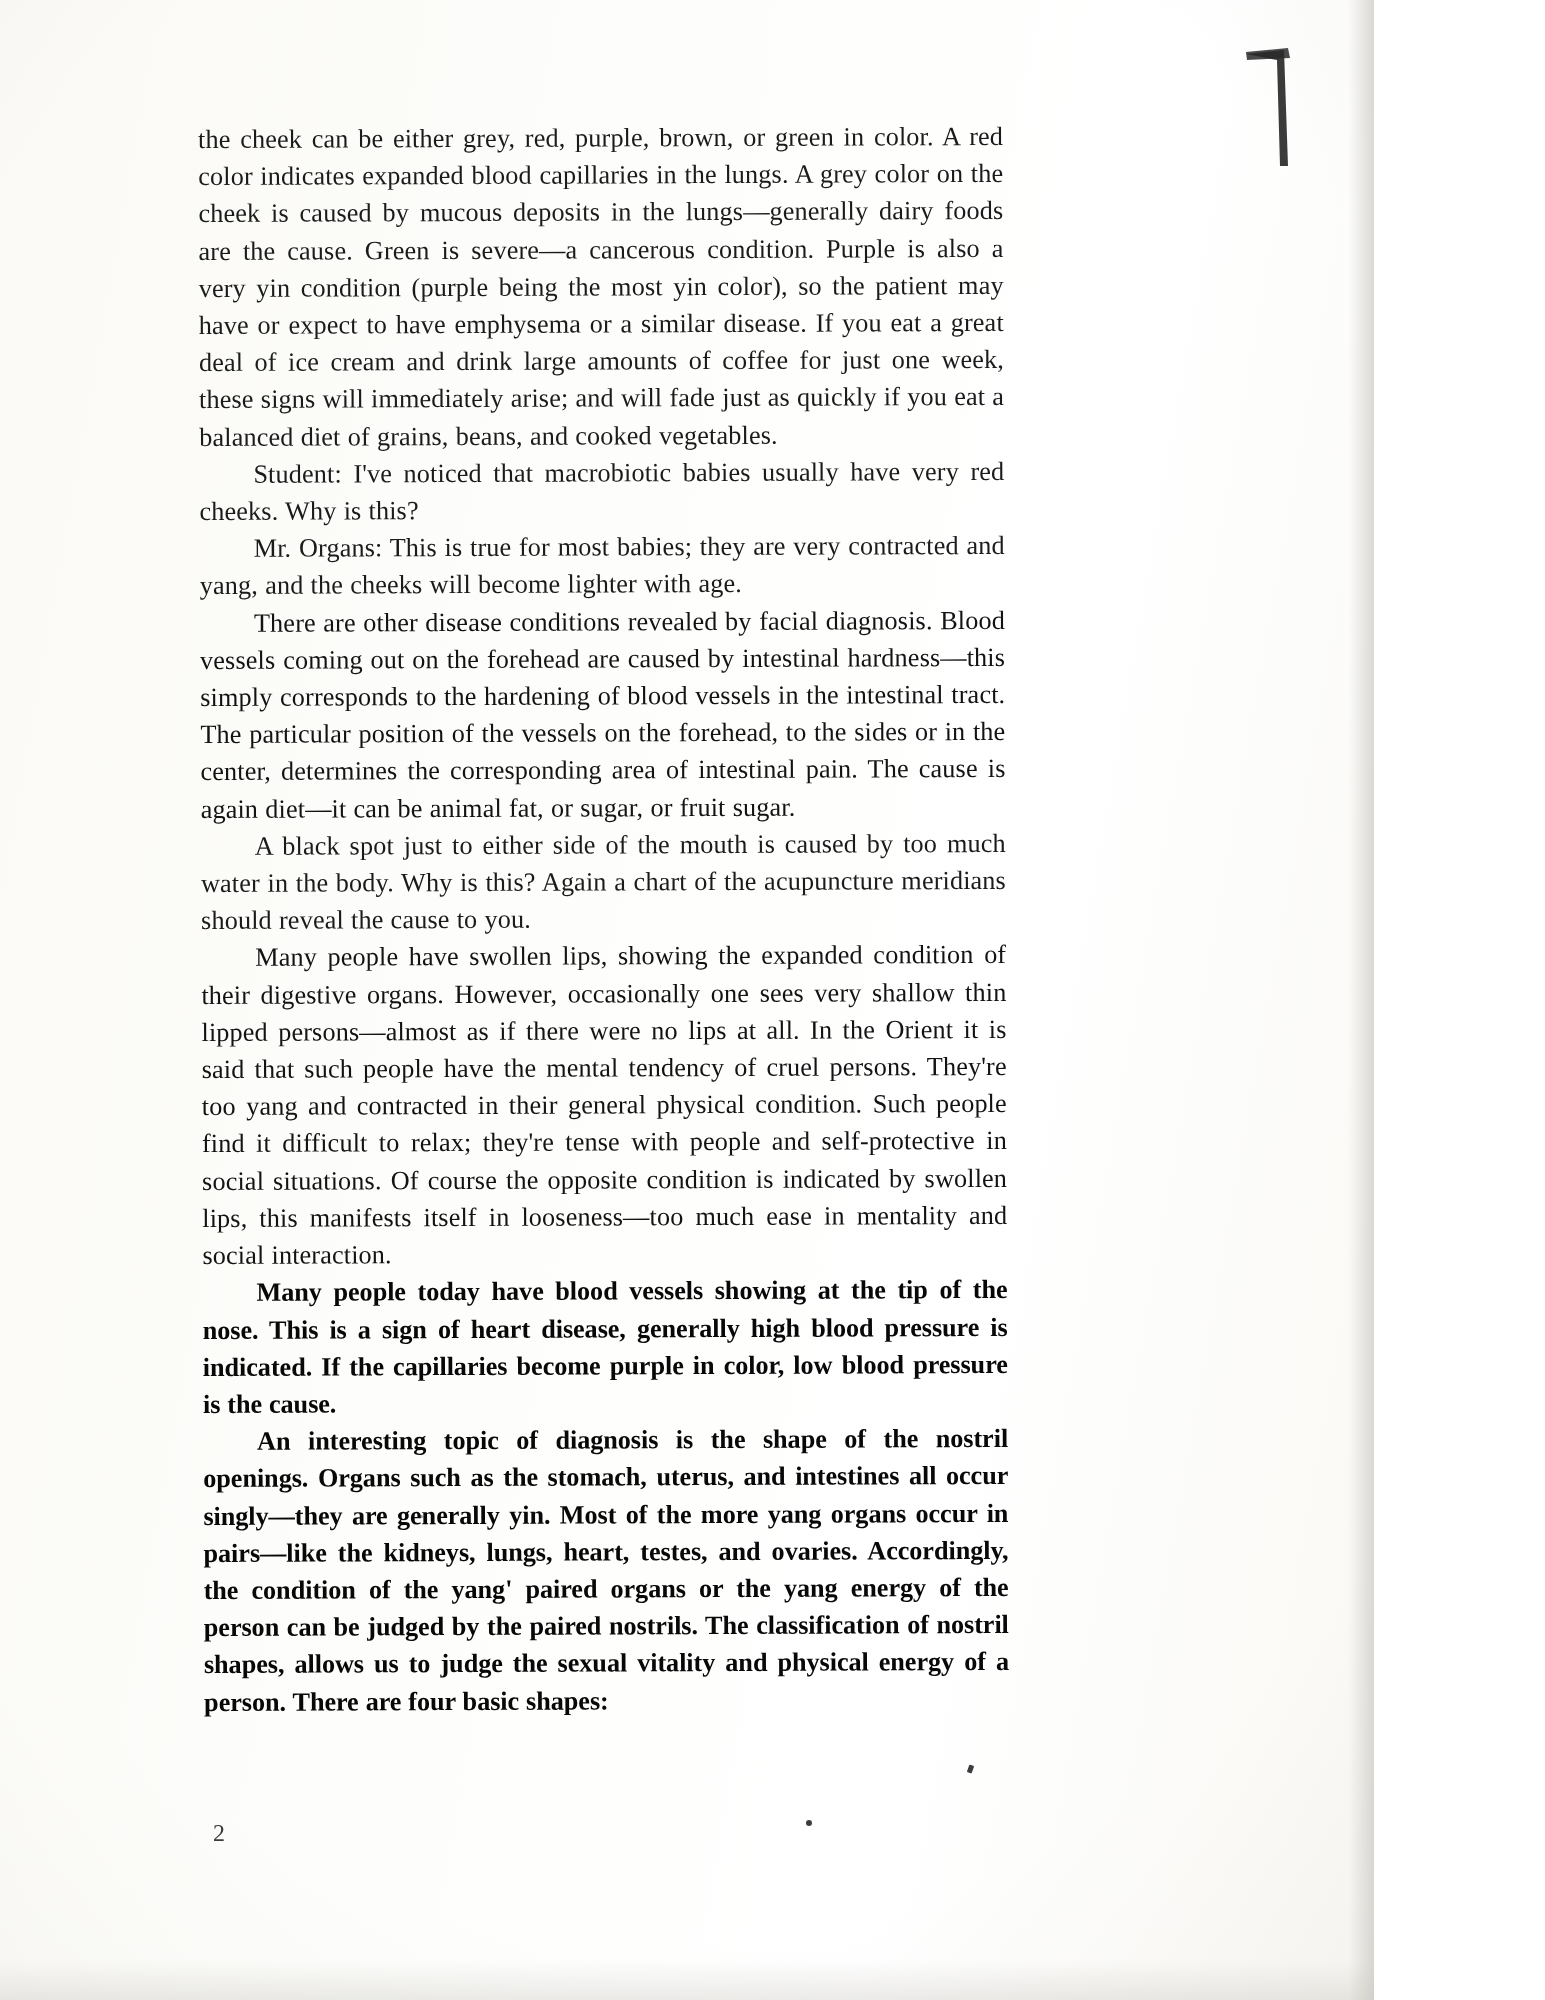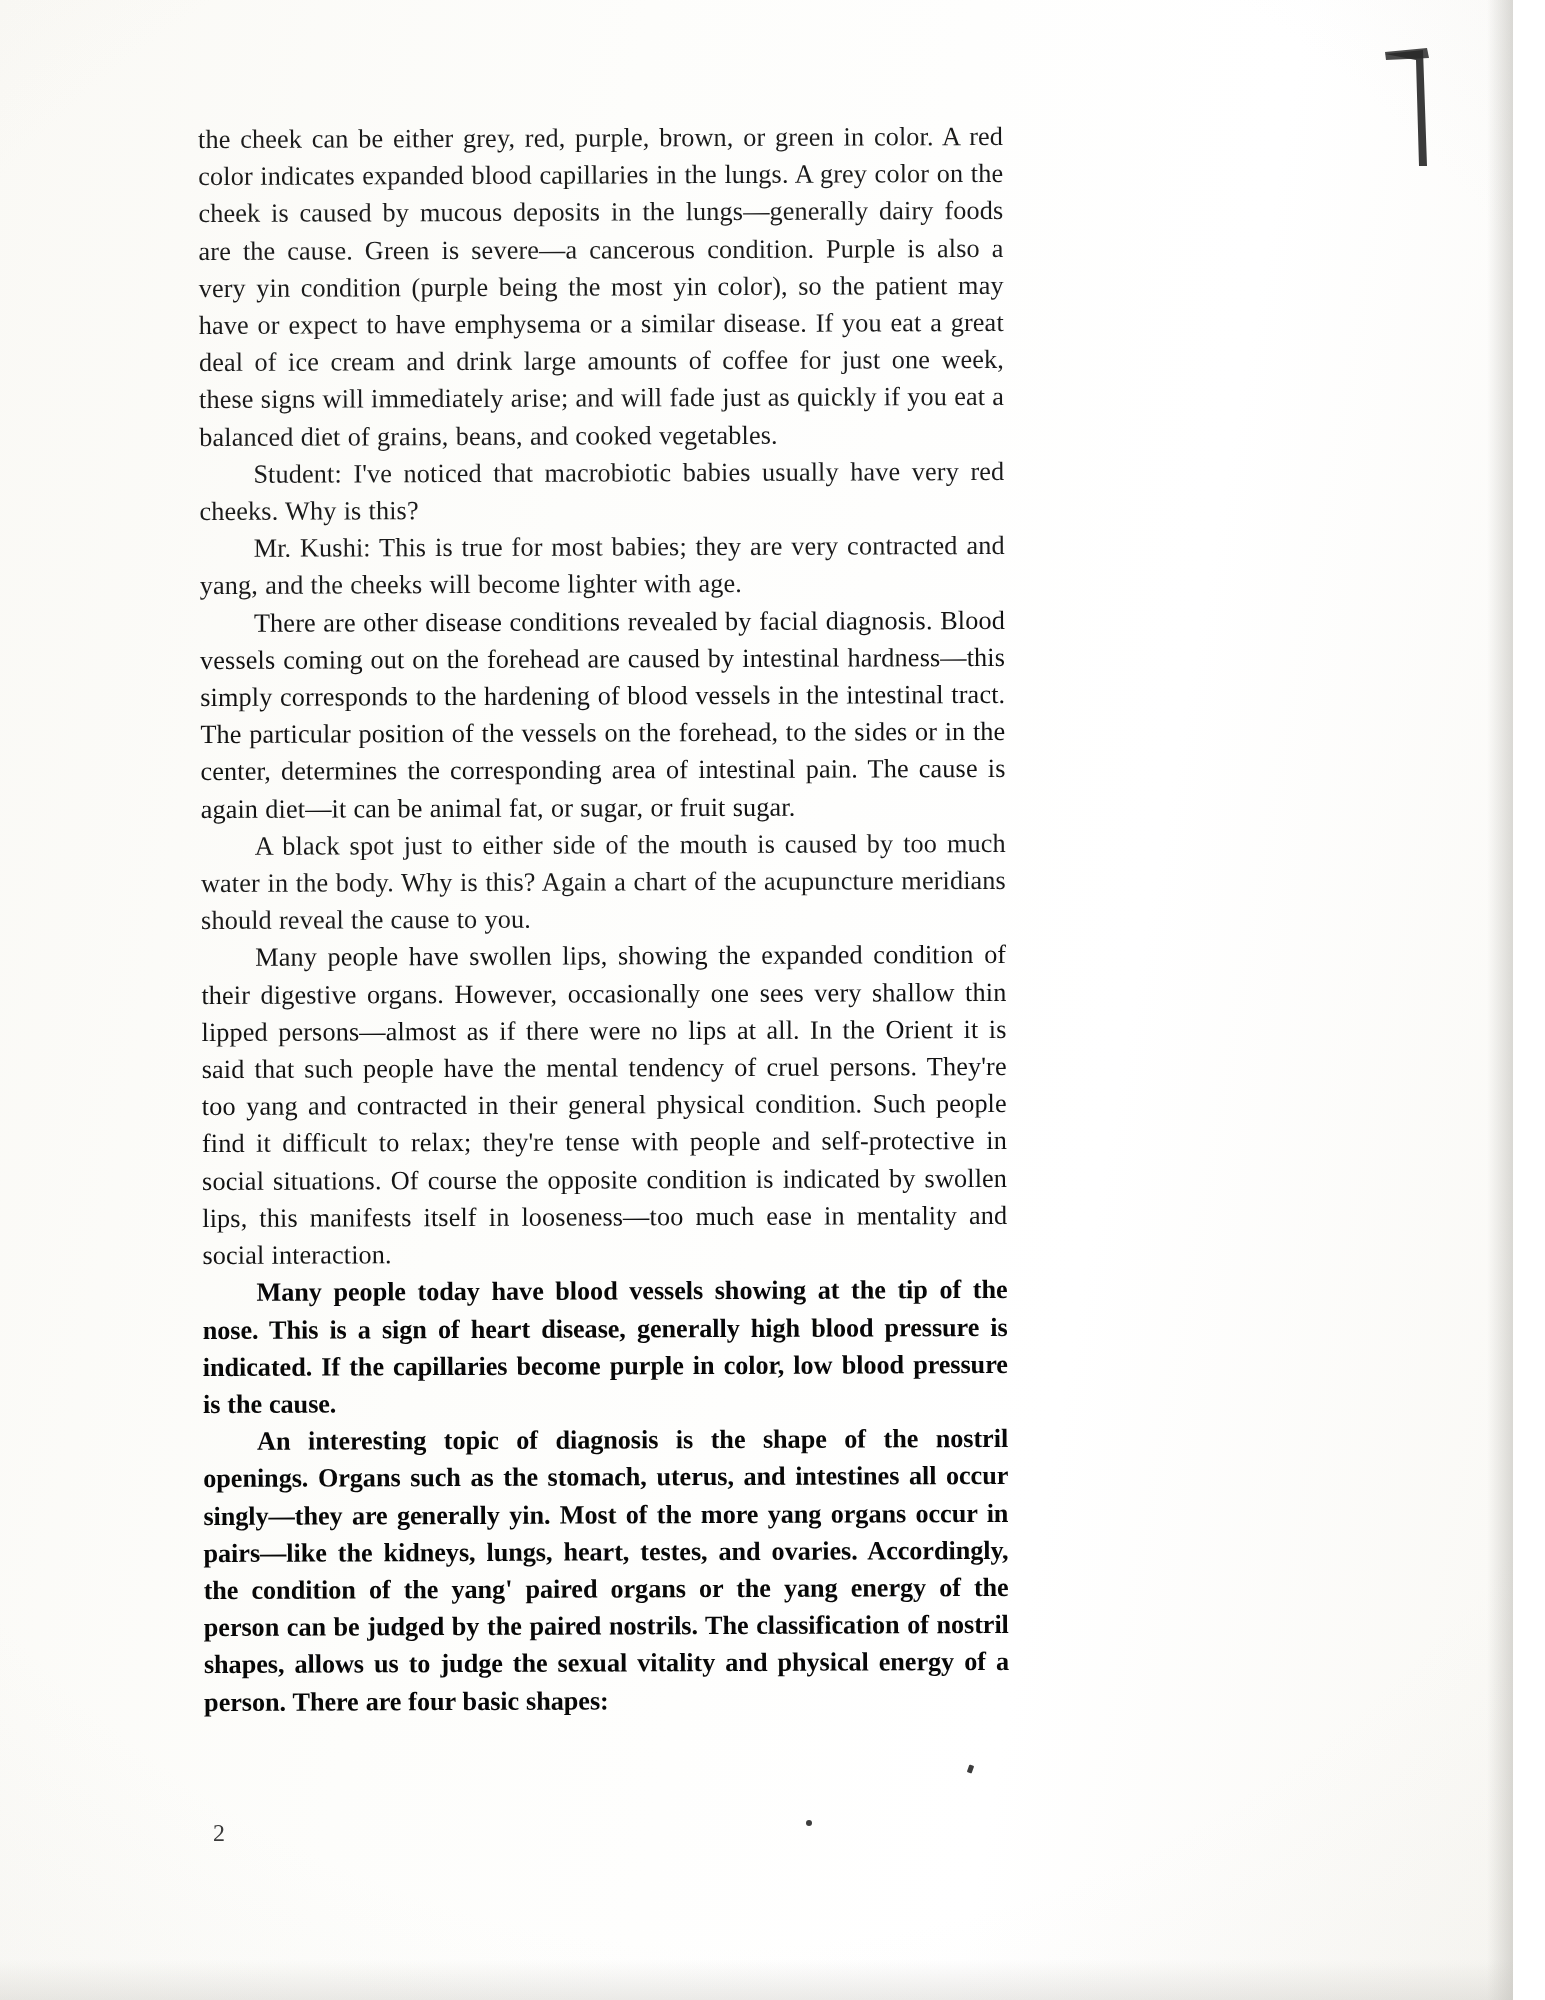--- a/index.html
+++ b/index.html
@@ -6,21 +6,21 @@
   html, body {
     margin: 0;
     padding: 0;
     background: #ffffff;
   }
   body {
     font-family: "Liberation Serif", "DejaVu Serif", serif;
   }
   #page {
     position: relative;
-    width: 1513px;
+    width: 1374px;
     height: 2000px;
     background: #fdfdfb;
     overflow: hidden;
   }
 
   
   .scan-tint {
     position: absolute;
     inset: 0;
     background:
@@ -112,21 +112,21 @@
 
 <div id="page">
 
   <div class="scan-tint"></div>
 
   <div class="text-column">
     <p class="para weight-light">the cheek can be either grey, red, purple, brown, or green in color. A red color indicates expanded blood capillaries in the lungs. A grey color on the cheek is caused by mucous deposits in the lungs—generally dairy foods are the cause. Green is severe—a cancerous condition. Purple is also a very yin condition (purple being the most yin color), so the patient may have or expect to have emphysema or a similar disease. If you eat a great deal of ice cream and drink large amounts of coffee for just one week, these signs will immediately arise; and will fade just as quickly if you eat a balanced diet of grains, beans, and cooked vegetables.</p>
 
     <p class="para indent weight-light"><span class="speaker">Student:</span><span> I've noticed that macrobiotic babies usually have very red cheeks. Why is this?</span></p>
 
-    <p class="para indent weight-light"><span class="speaker">Mr. Kushi:</span><span> This is true for most babies; they are very contracted and yang, and the cheeks will become lighter with age.</span></p>
+    <p class="para indent weight-light"><span class="speaker">Mr. Organs:</span><span> This is true for most babies; they are very contracted and yang, and the cheeks will become lighter with age.</span></p>
 
     <p class="para indent weight-mid">There are other disease conditions revealed by facial diagnosis. Blood vessels coming out on the forehead are caused by intestinal hardness—this simply corresponds to the hardening of blood vessels in the intestinal tract. The particular position of the vessels on the forehead, to the sides or in the center, determines the corresponding area of intestinal pain. The cause is again diet—it can be animal fat, or sugar, or fruit sugar.</p>
 
     <p class="para indent weight-light">A black spot just to either side of the mouth is caused by too much water in the body. Why is this? Again a chart of the acupuncture meridians should reveal the cause to you.</p>
 
     <p class="para indent weight-mid">Many people have swollen lips, showing the expanded condition of their digestive organs. However, occasionally one sees very shallow thin lipped persons—almost as if there were no lips at all. In the Orient it is said that such people have the mental tendency of cruel persons. They're too yang and contracted in their general physical condition. Such people find it difficult to relax; they're tense with people and self-protective in social situations. Of course the opposite condition is indicated by swollen lips, this manifests itself in looseness—too much ease in mentality and social interaction.</p>
 
     <p class="para indent weight-heavy">Many people today have blood vessels showing at the tip of the nose. This is a sign of heart disease, generally high blood pressure is indicated. If the capillaries become purple in color, low blood pressure is the cause.</p>
 
     <p class="para indent weight-heavy">An interesting topic of diagnosis is the shape of the nostril openings. Organs such as the stomach, uterus, and intestines all occur singly—they are generally yin. Most of the more yang organs occur in pairs—like the kidneys, lungs, heart, testes, and ovaries. Accordingly, the condition of the yang' paired organs or the yang energy of the person can be judged by the paired nostrils. The classification of nostril shapes, allows us to judge the sexual vitality and physical energy of a person. There are four basic shapes:</p>

